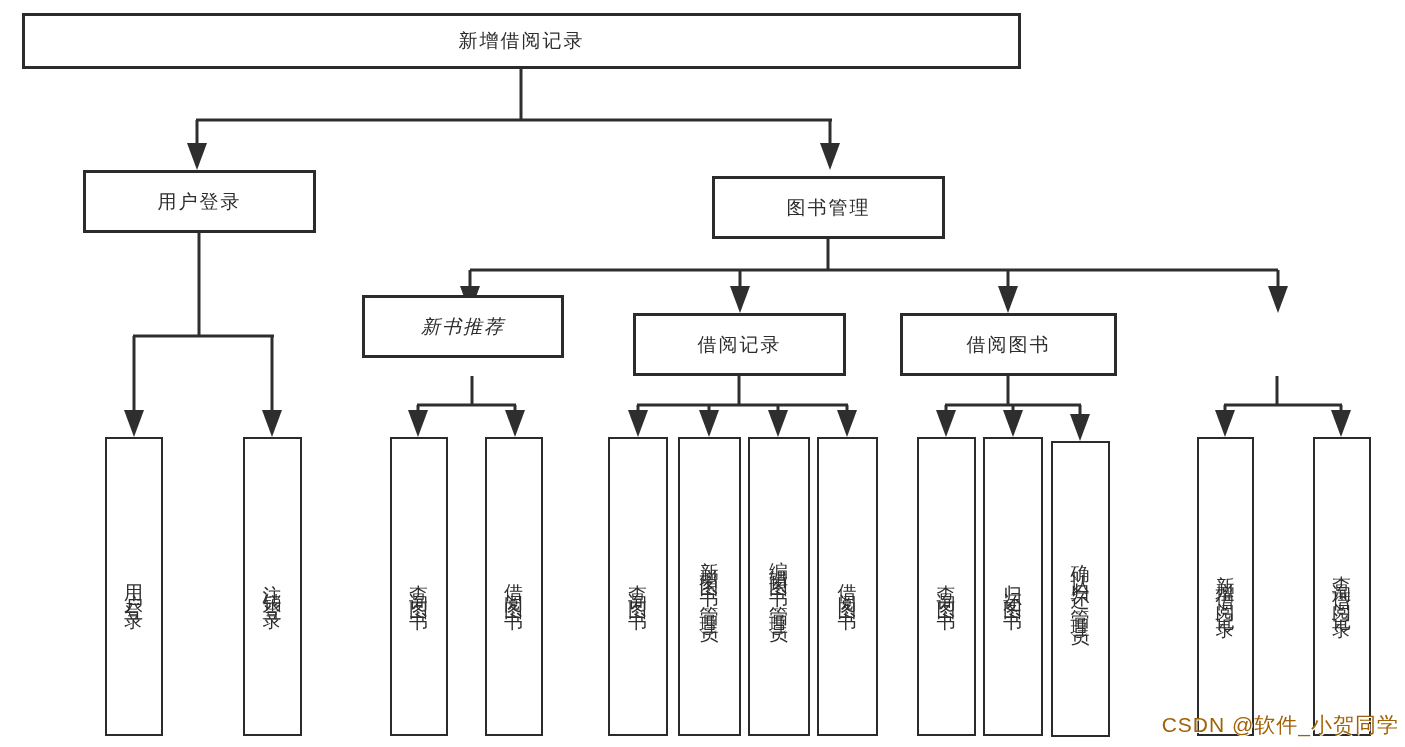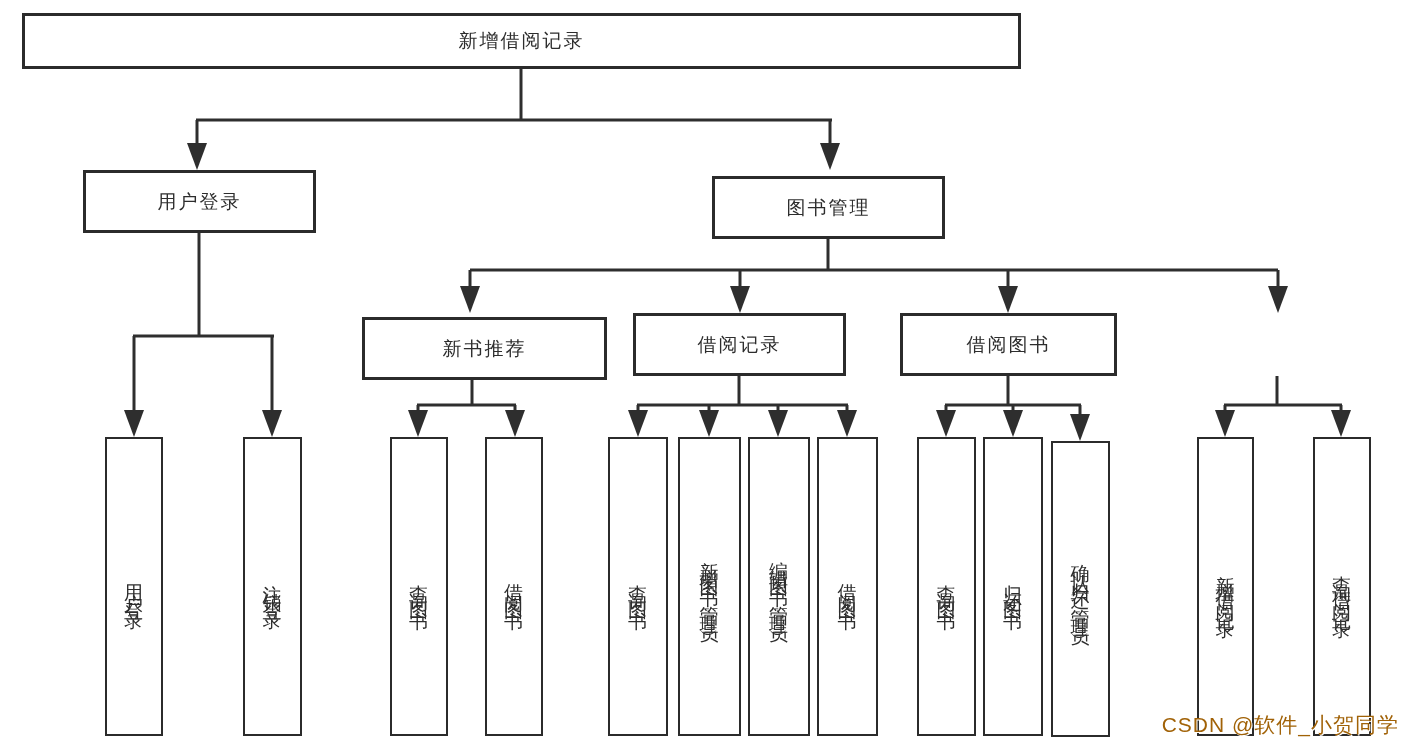--- a/index.html
+++ b/index.html
@@ -112,21 +112,21 @@
     <span>新增借阅记录</span>
   </div>
 
   <div class="node hnode" style="left:83px;top:170px;width:233px;height:63px;">
     <span>用户登录</span>
   </div>
   <div class="node hnode" style="left:712px;top:170px;width:233px;height:63px;margin-top:6px;">
     <span>图书管理</span>
   </div>
 
-  <div class="node hnode" style="left:362px;top:317px;width:245px;height:63px;">
+  <div class="node hnode" style="left:362px;top:295px;width:202px;height:63px;font-style:italic;">
     <span>新书推荐</span>
   </div>
   <div class="node hnode" style="left:633px;top:313px;width:213px;height:63px;">
     <span>借阅记录</span>
   </div>
   <div class="node hnode" style="left:900px;top:313px;width:217px;height:63px;">
     <span>借阅图书</span>
   </div>
 
   <div class="node vnode" style="left:105px;top:437px;width:58px;height:299px;">

